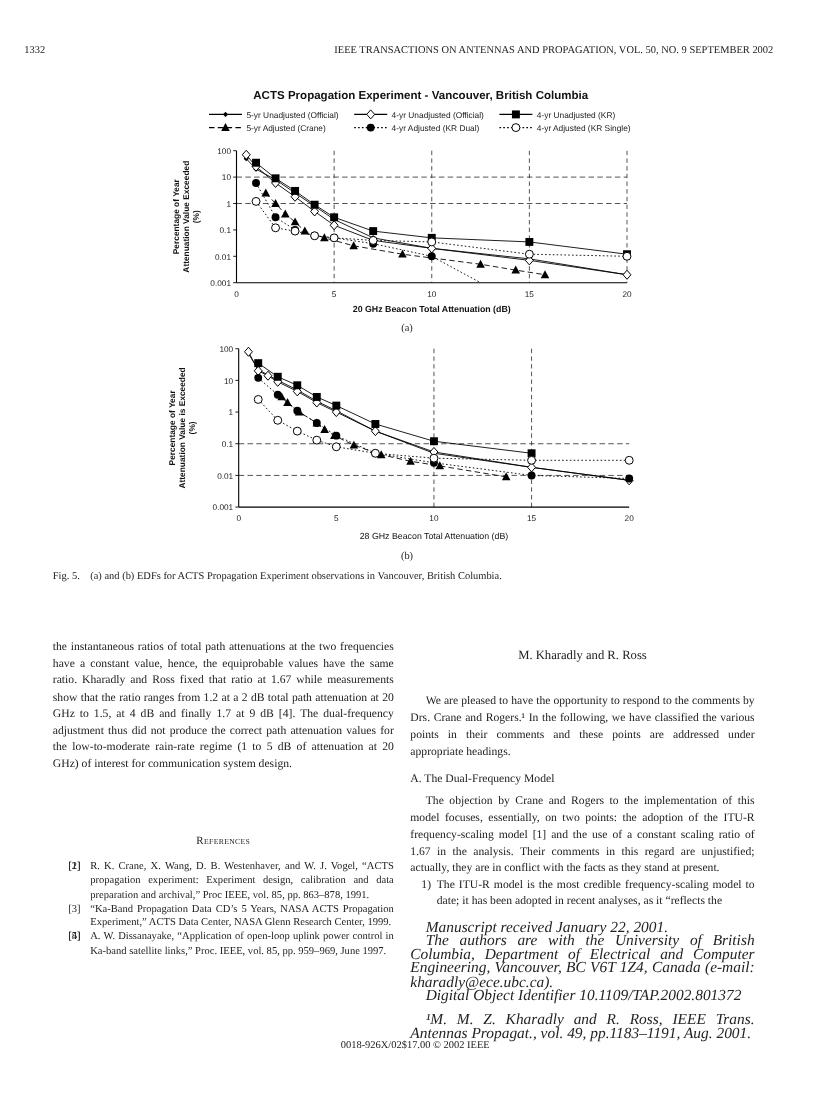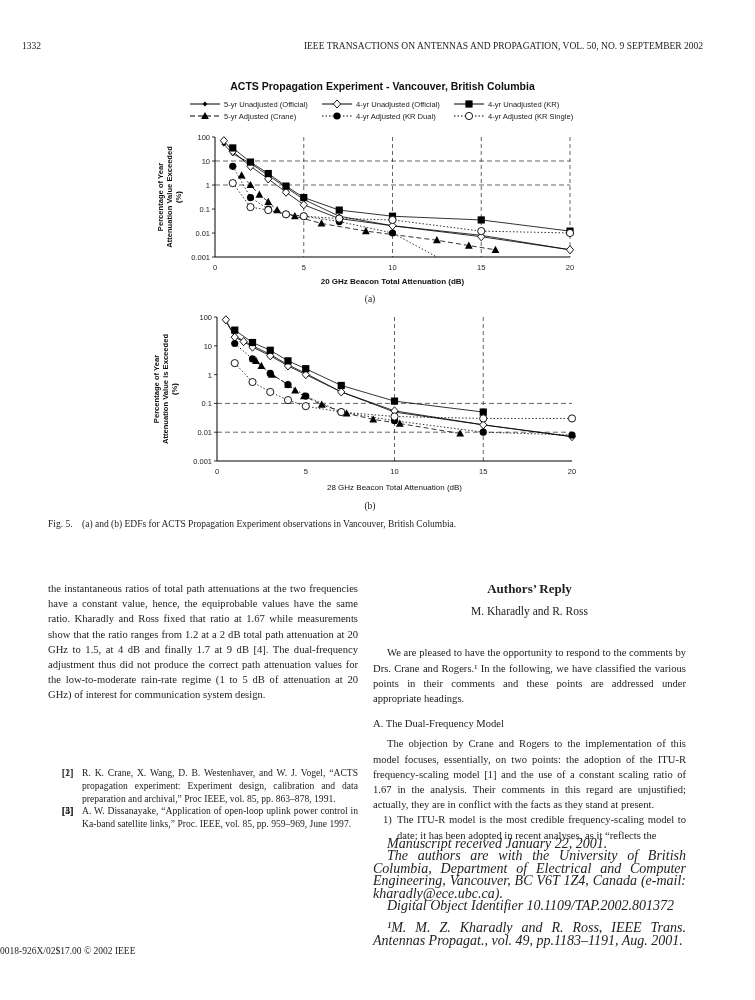--- a/index.html
+++ b/index.html
@@ -16,21 +16,21 @@
   .indent { text-indent: 14px; }
   .title-h { font-weight: bold; font-size: 13px; text-align: center; }
   .authors { text-align: center; font-size: 11.5px; }
   .refs-h { text-align: center; font-size: 10px; letter-spacing: 0.3px; font-variant: small-caps; }
   .ref { position: relative; padding-left: 20px; font-size: 9.6px; line-height: 12.8px; text-align: justify; margin-left: 14px; }
   .ref .num { position: absolute; left: 0; top: 0; }
   .section-h { font-size: 10.6px; }
   .li { position: relative; padding-left: 24px; }
   .li .num { position: absolute; left: 10px; }
   .foot { font-size: 14px; line-height: 12.4px; text-align: justify; font-style: italic; }
-  .footer { top: 946px; width: 755px; font-size: 9.5px; left: 0; }
+  .footer { top: 946px; width: 755px; text-align: center; font-size: 9.5px; left: 0; }
 </style>
 </head>
 <body>
 
 <div class="abs hdr" style="left:22px;text-align:center;">1332</div>
 <div class="abs hdr" style="right:52px;">IEEE TRANSACTIONS ON ANTENNAS AND PROPAGATION, VOL. 50, NO. 9 SEPTEMBER 2002</div>
 
 <div class="fig" style="top:78px; height:225px;">
   <svg class="chart-svg" id="chart-a" width="440" height="225">
       <text x="232.5" y="12" text-anchor="middle" font-size="10.5" font-weight="bold" font-family="Liberation Sans, sans-serif" fill="#111">ACTS Propagation Experiment  -  Vancouver, British Columbia</text>
@@ -294,32 +294,32 @@
 </div>
 <div class="sublabel" style="top:501px;">(b)</div>
 
 <div class="abs caption" style="white-space:pre;">Fig. 5.    (a) and (b) EDFs for ACTS Propagation Experiment observations in Vancouver, British Columbia.</div>
 
 <div class="col" style="left:48px; top:581px; width:310px;">
   <p>the instantaneous ratios of total path attenuations at the two frequencies have a constant value, hence, the equiprobable values have the same ratio. Kharadly and Ross fixed that ratio at 1.67 while measurements show that the ratio ranges from 1.2 at a 2 dB total path attenuation at 20 GHz to 1.5, at 4 dB and finally 1.7 at 9 dB [4]. The dual-frequency adjustment thus did not produce the correct path attenuation values for the low-to-moderate rain-rate regime (1 to 5 dB of attenuation at 20 GHz) of interest for communication system design.</p>
 </div>
 
 <div class="col" style="left:48px; top:757px; width:310px;">
+  <div class="refs-h">References</div>
   <div style="height:10px;"></div>
   <div id="ref-list">
       <div class="ref"><span class="num">[1]</span></div>
       <div class="ref"><span class="num">[2]</span><span>R. K. Crane, X. Wang, D. B. Westenhaver, and W. J. Vogel, “ACTS propagation experiment: Experiment design, calibration and data preparation and archival,” Proc IEEE, vol. 85, pp. 863–878, 1991.</span></div>
-      <div class="ref"><span class="num">[3]</span></div>
+      <div class="ref"><span class="num">[3]</span><span>“Ka-Band Propagation Data CD’s 5 Years, NASA ACTS Propagation Experiment,” ACTS Data Center, NASA Glenn Research Center, 1999.</span></div>
       <div class="ref"><span class="num">[4]</span></div>
       <div class="ref"><span class="num">[5]</span><span>A. W. Dissanayake, “Application of open-loop uplink power control in Ka-band satellite links,” Proc. IEEE, vol. 85, pp. 959–969, June 1997.</span></div>
     </div>
 </div>
 
 <div class="col" style="left:373px; top:581px; width:313px;">
-  <div class="title-h">Authors’ Reply</div>
   <div style="height:8px;"></div>
   <div class="authors">M. Kharadly and R. Ross</div>
   <div style="height:26px;"></div>
   <p class="indent">We are pleased to have the opportunity to respond to the comments by Drs. Crane and Rogers.¹ In the following, we have classified the various points in their comments and these points are addressed under appropriate headings.</p>
   <div style="height:10px;"></div>
   <div class="section-h">A. The Dual-Frequency Model</div>
   <div style="height:5px;"></div>
   <p class="indent">The objection by Crane and Rogers to the implementation of this model focuses, essentially, on two points: the adoption of the ITU-R frequency-scaling model [1] and the use of a constant scaling ratio of 1.67 in the analysis. Their comments in this regard are unjustified; actually, they are in conflict with the facts as they stand at present.</p>
   <div class="li" style="text-align:justify;">
     <span class="num">1)</span>

